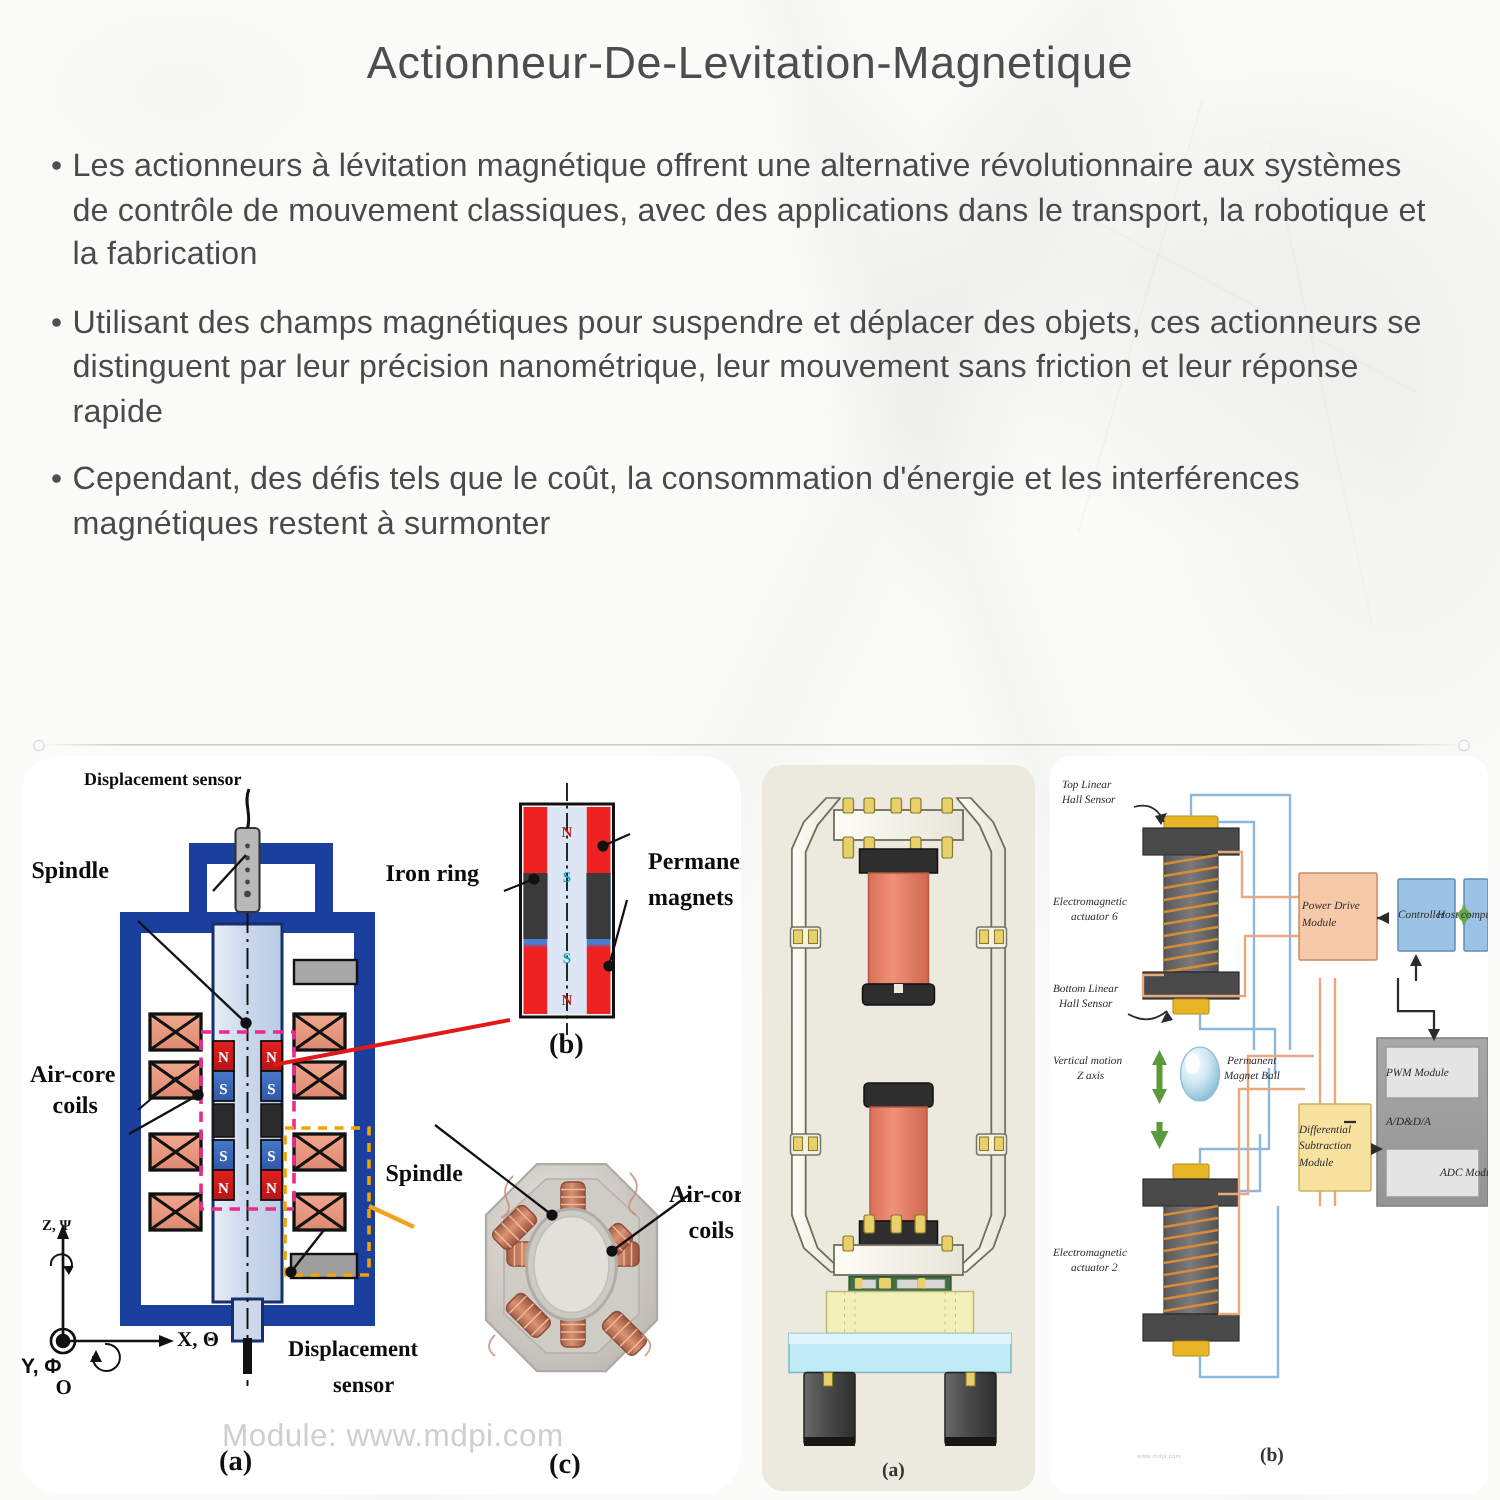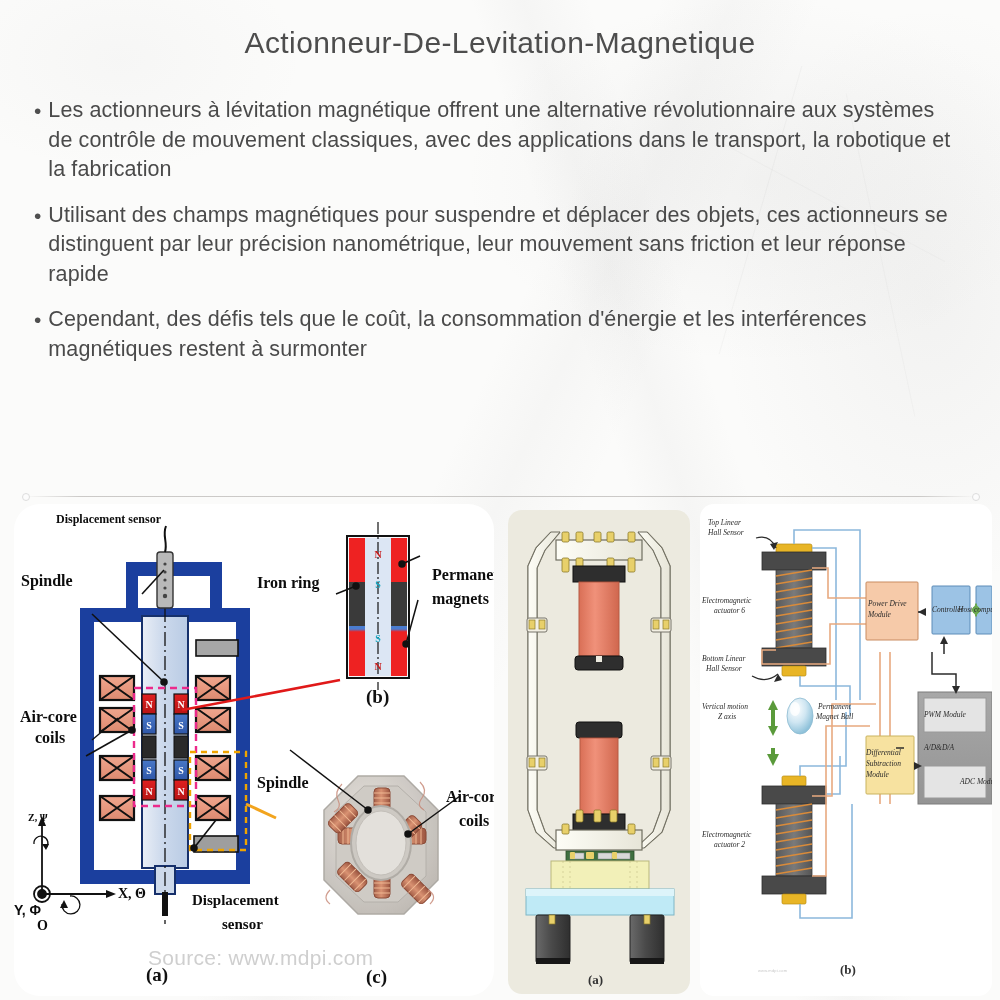--- a/index.html
+++ b/index.html
@@ -631,14 +631,14 @@
     <div class="ital" style="left:224px;top:239px;width:62px;font-size:7.5px;">A/D&amp;D/A</div>
     <div class="ital" style="left:224px;top:273px;width:62px;font-size:7.5px;padding-left:36px;">ADC Module</div>
     <div class="ital" style="left:166px;top:244px;width:48px;font-size:7.5px;">Differential</div>
     <div class="ital" style="left:166px;top:255px;width:48px;font-size:7.5px;">Subtraction</div>
     <div class="ital" style="left:166px;top:266px;width:48px;font-size:7.5px;">Module</div>
 
     <div class="lbl-sub" style="left:140px;top:458px;font-size:13px;color:#333;">(b)</div>
   </div>
 </div>
 
-<div class="watermark">Source: www.mdpi.com</div>
+<div class="watermark">Module: www.mdpi.com</div>
 <div class="microcredit">www.mdpi.com</div>
 
 </body></html>

